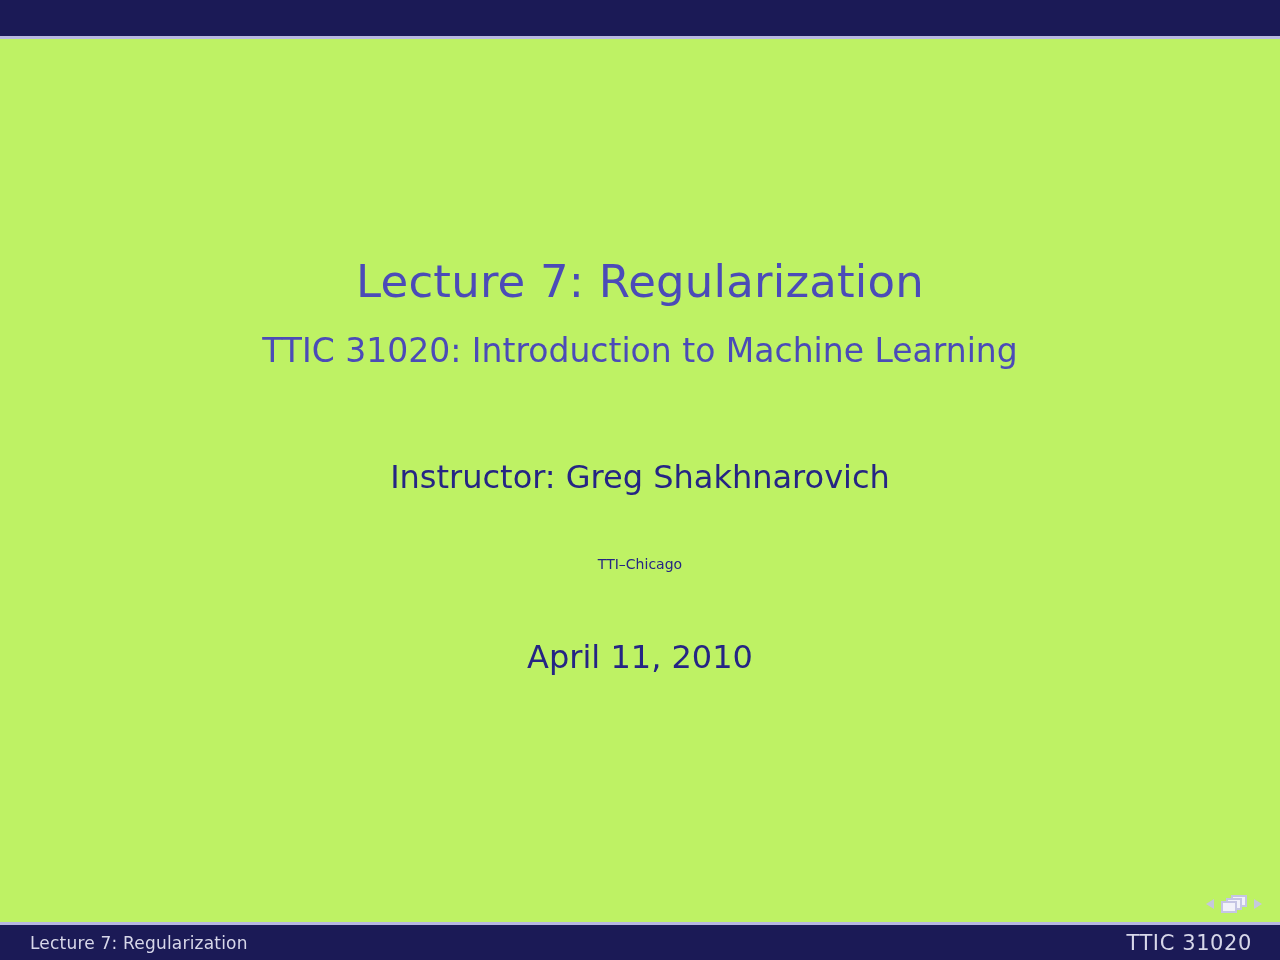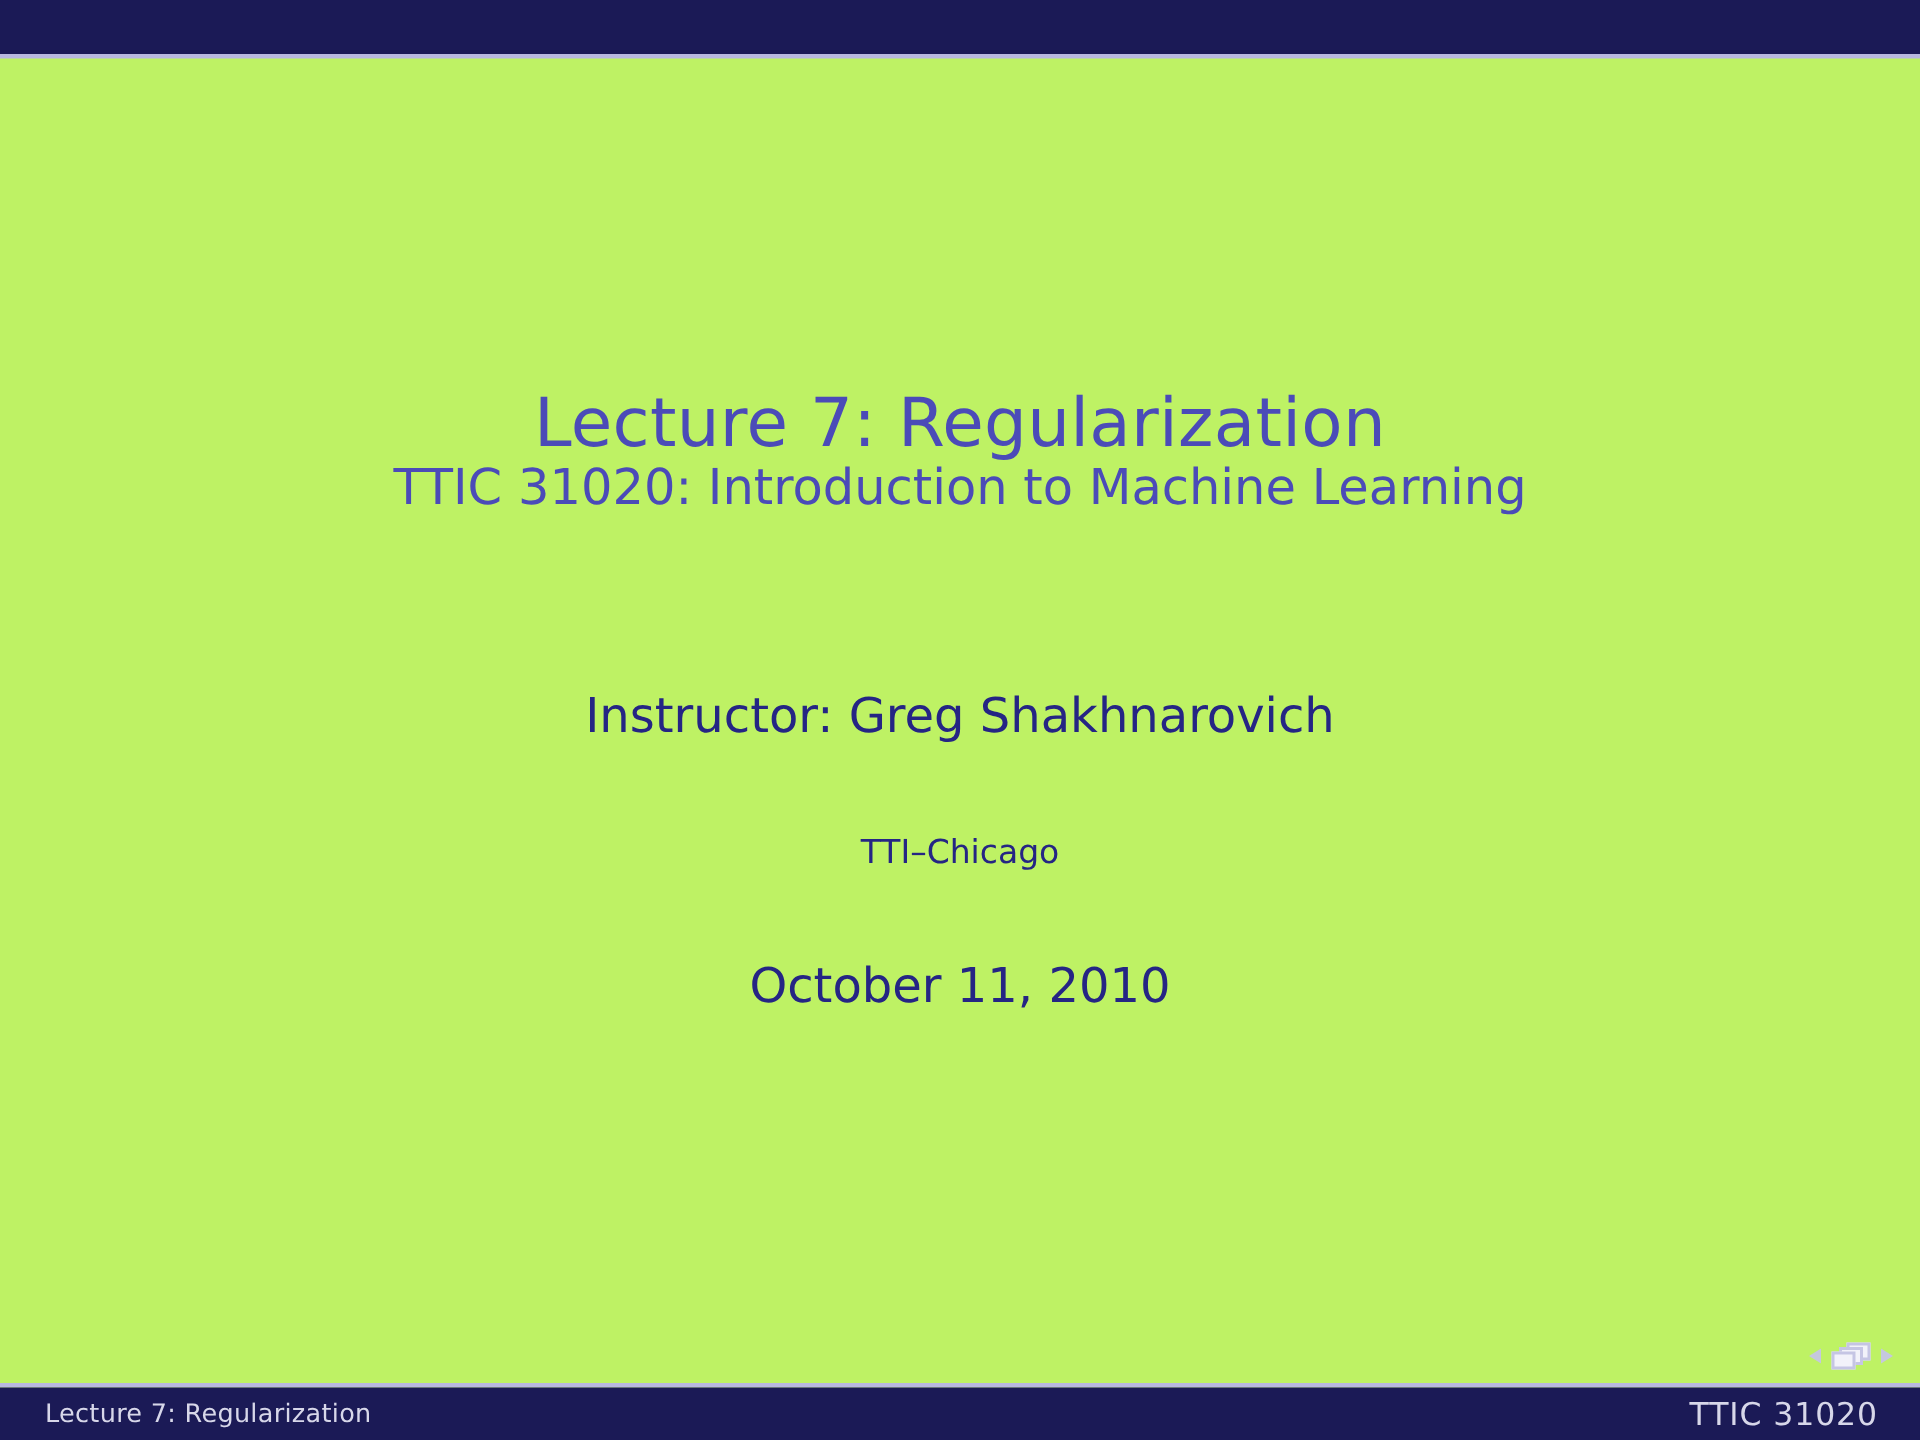--- a/index.html
+++ b/index.html
@@ -48,21 +48,21 @@
     text-align: center;
   }
   .maintitle {
     font-size: 45px;
     line-height: 1.08;
     color: #4b4bb8;
     font-weight: 400;
     letter-spacing: 0.2px;
   }
   .subtitle {
-    margin-top: 0;
+    margin-top: 26px;
     font-size: 33px;
     line-height: 1.1;
     color: #4b4bb8;
     font-weight: 400;
   }
 
   .authorblock {
     position: absolute;
     left: 0;
     top: 460px;
@@ -77,21 +77,21 @@
   }
 
   .instituteblock {
     position: absolute;
     left: 0;
     top: 557px;
     width: 1280px;
     text-align: center;
   }
   .institute {
-    font-size: 22px;
+    font-size: 14px;
     line-height: 1.1;
     color: #252584;
     font-weight: 400;
   }
 
   .dateblock {
     position: absolute;
     left: 0;
     top: 640px;
     width: 1280px;
@@ -189,21 +189,21 @@
 
   <div class="authorblock">
     <div class="author">Instructor: Greg Shakhnarovich</div>
   </div>
 
   <div class="instituteblock">
     <div class="institute">TTI–Chicago</div>
   </div>
 
   <div class="dateblock">
-    <div class="datetext">October 11, 2010</div>
+    <div class="datetext">April 11, 2010</div>
   </div>
 
   <div class="navsymbols">
     <span class="nav-tri left"></span>
     <span class="nav-slides">
       <span class="s1"></span>
       <span class="s2"></span>
       <span class="s3"></span>
     </span>
     <span class="nav-tri right"></span>

